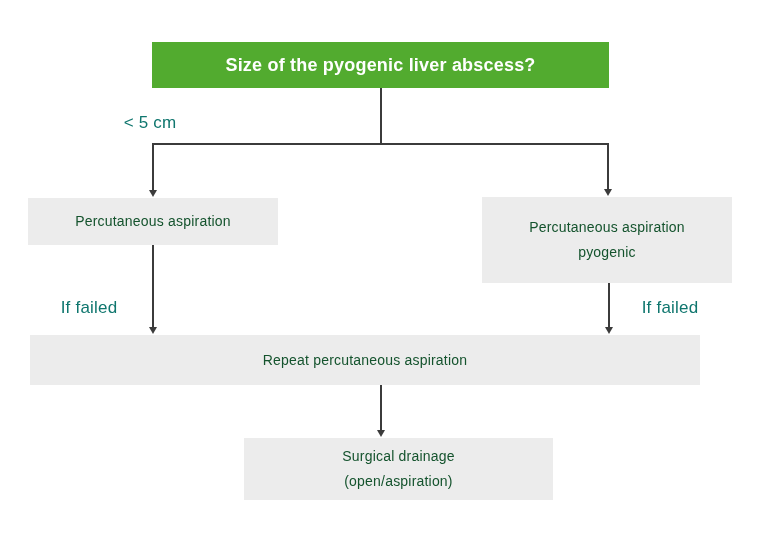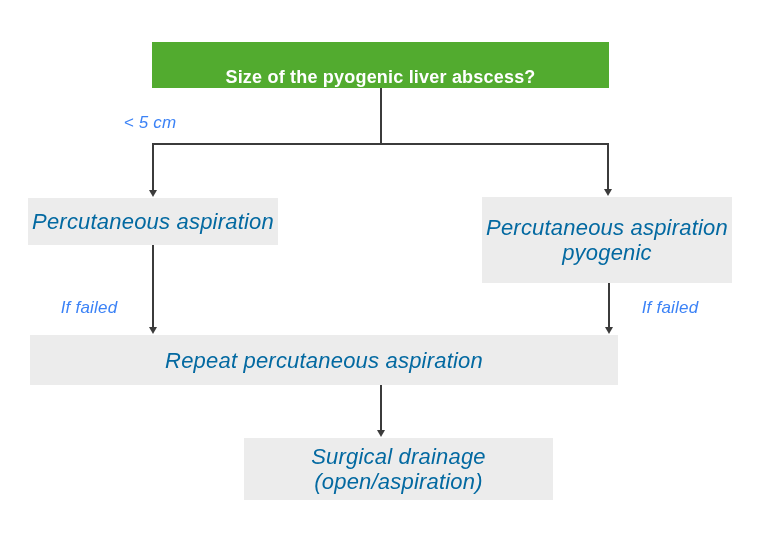--- a/index.html
+++ b/index.html
@@ -22,29 +22,27 @@
     justify-content: center;
     text-align: center;
     box-sizing: border-box;
   }
   .node-root {
     background: #52ab2f;
     color: #ffffff;
     font-weight: bold;
     font-size: 18px;
     letter-spacing: 0.2px;
-    align-items: flex-end;
   }
   .node-gray {
     background: #ececec;
-    color: #0369a1;
-    font-size: 22px;
+    color: #14532d;
+    font-size: 14px;
     line-height: 25px;
     letter-spacing: 0.2px;
-    font-style: italic;
   }
   .vline {
     position: absolute;
     width: 1.5px;
     background: #3b3b3b;
   }
   .hline {
     position: absolute;
     height: 1.5px;
     background: #3b3b3b;
@@ -52,25 +50,24 @@
   .arrow-down {
     position: absolute;
     width: 0;
     height: 0;
     border-left: 4px solid transparent;
     border-right: 4px solid transparent;
     border-top: 7px solid #3b3b3b;
   }
   .edge-label {
     position: absolute;
-    color: #3b82f6;
+    color: #0f766e;
     font-size: 17px;
     letter-spacing: 0.2px;
     white-space: nowrap;
-    font-style: italic;
   }
   .center {
     text-align: center;
   }
   .multiline span { display: block; }
 </style>
 </head>
 <body>
 
 <div id="canvas">
@@ -102,21 +99,21 @@
   </div>
 
   <div class="vline" style="left:152px; top:245px; height:84px;"></div>
   <div class="arrow-down" style="left:149px; top:327px;"></div>
   <div class="edge-label center" style="left:40px; top:298px; width:98px;">If failed</div>
 
   <div class="vline" style="left:608px; top:283px; height:46px;"></div>
   <div class="arrow-down" style="left:605px; top:327px;"></div>
   <div class="edge-label center" style="left:625px; top:298px; width:90px;">If failed</div>
 
-  <div class="node node-gray" style="left:30px; top:335px; width:588px; height:50px;">
+  <div class="node node-gray" style="left:30px; top:335px; width:670px; height:50px;">
     <span>Repeat percutaneous aspiration</span>
   </div>
 
   <div class="vline" style="left:380px; top:385px; height:47px;"></div>
   <div class="arrow-down" style="left:377px; top:430px;"></div>
 
   <div class="node node-gray" style="left:244px; top:438px; width:309px; height:62px;">
     <div class="multiline">
       <span>Surgical drainage</span>
       <span>(open/aspiration)</span>

